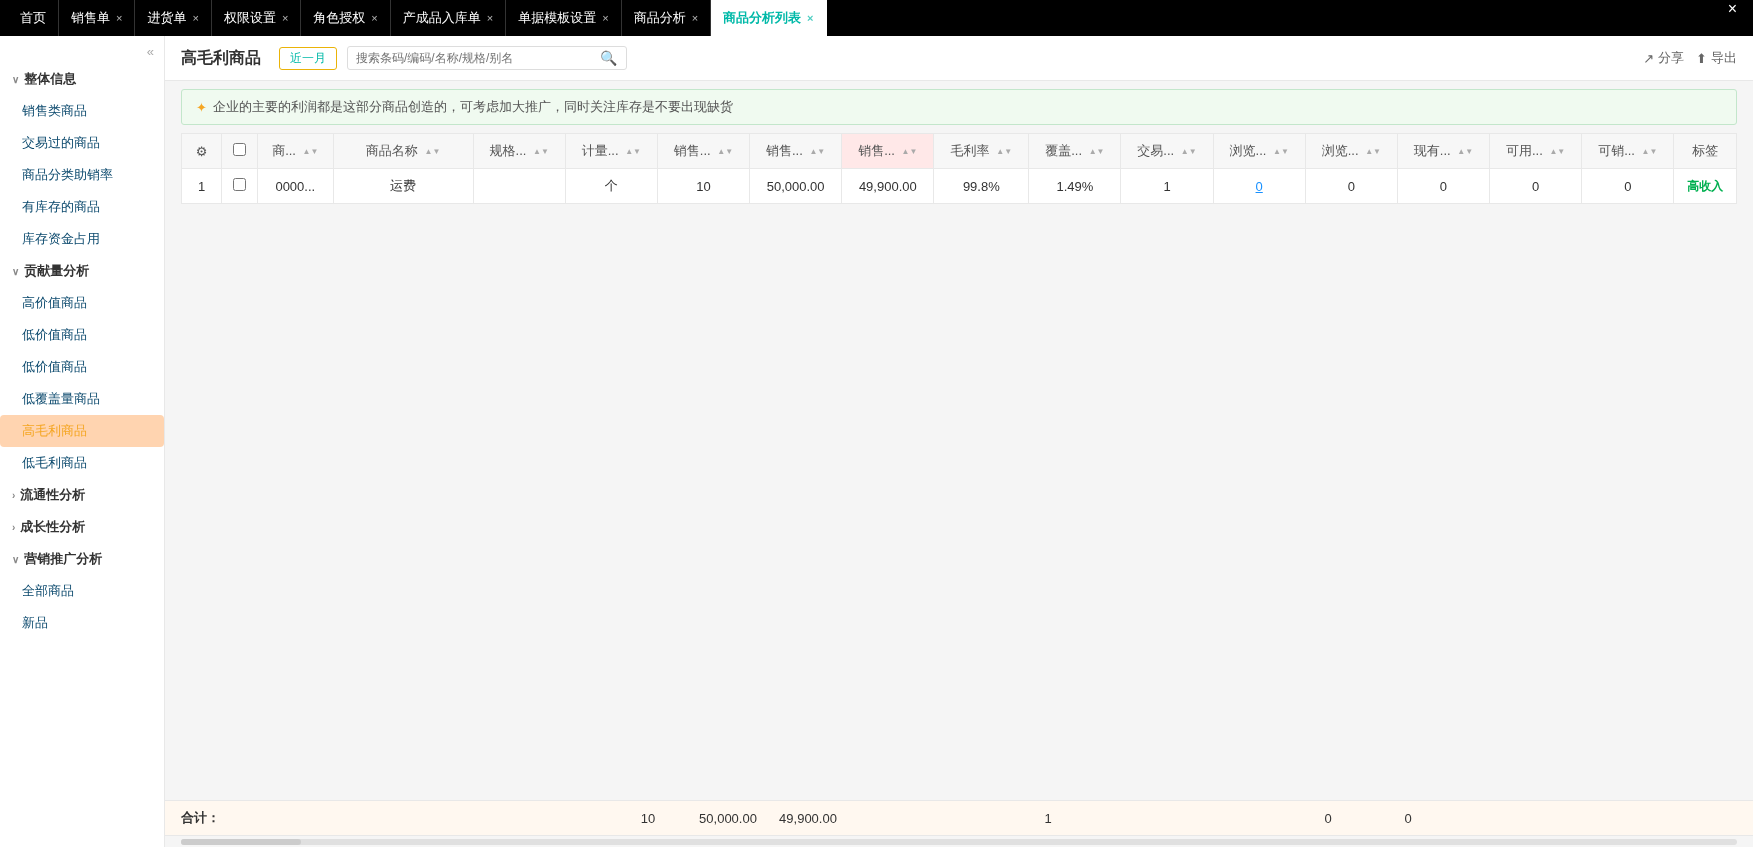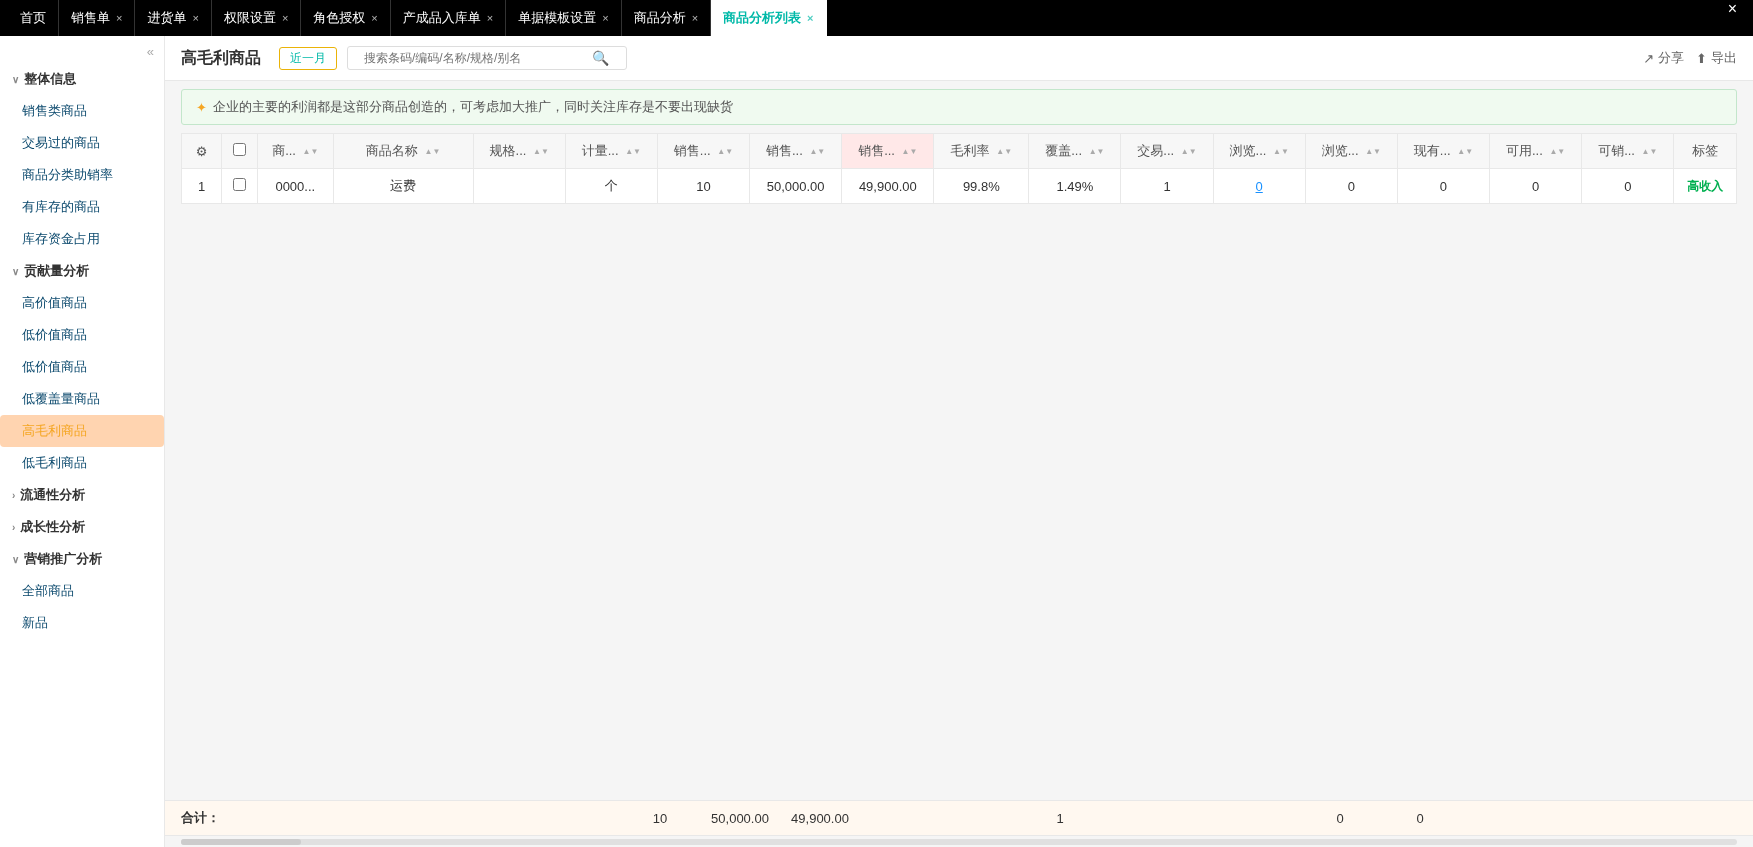--- a/index.html
+++ b/index.html
@@ -122,21 +122,21 @@
       border-radius: 3px;
       padding: 2px 10px;
       cursor: pointer;
       font-size: 12px;
     }
     .search-box {
       display: flex;
       align-items: center;
       border: 1px solid #ddd;
       border-radius: 3px;
-      padding: 3px 16px;
+      padding: 3px 8px;
       background: #fff;
       flex: 1;
       max-width: 280px;
     }
     .search-box input {
       border: none;
       outline: none;
       font-size: 12px;
       color: #999;
       width: 100%;
@@ -226,21 +226,21 @@
       background: #fff8f0;
       border-top: 1px solid #e8e8e8;
       padding: 8px 16px;
       display: flex;
       align-items: center;
       font-size: 13px;
       color: #333;
       flex-shrink: 0;
     }
     .footer-summary .summary-label {
-      margin-right: 20px;
+      margin-right: 8px;
       font-weight: bold;
     }
     .footer-summary .summary-cells {
       display: flex;
       gap: 0;
       flex: 1;
     }
     .footer-cell {
       text-align: center;
       padding: 0 6px;

